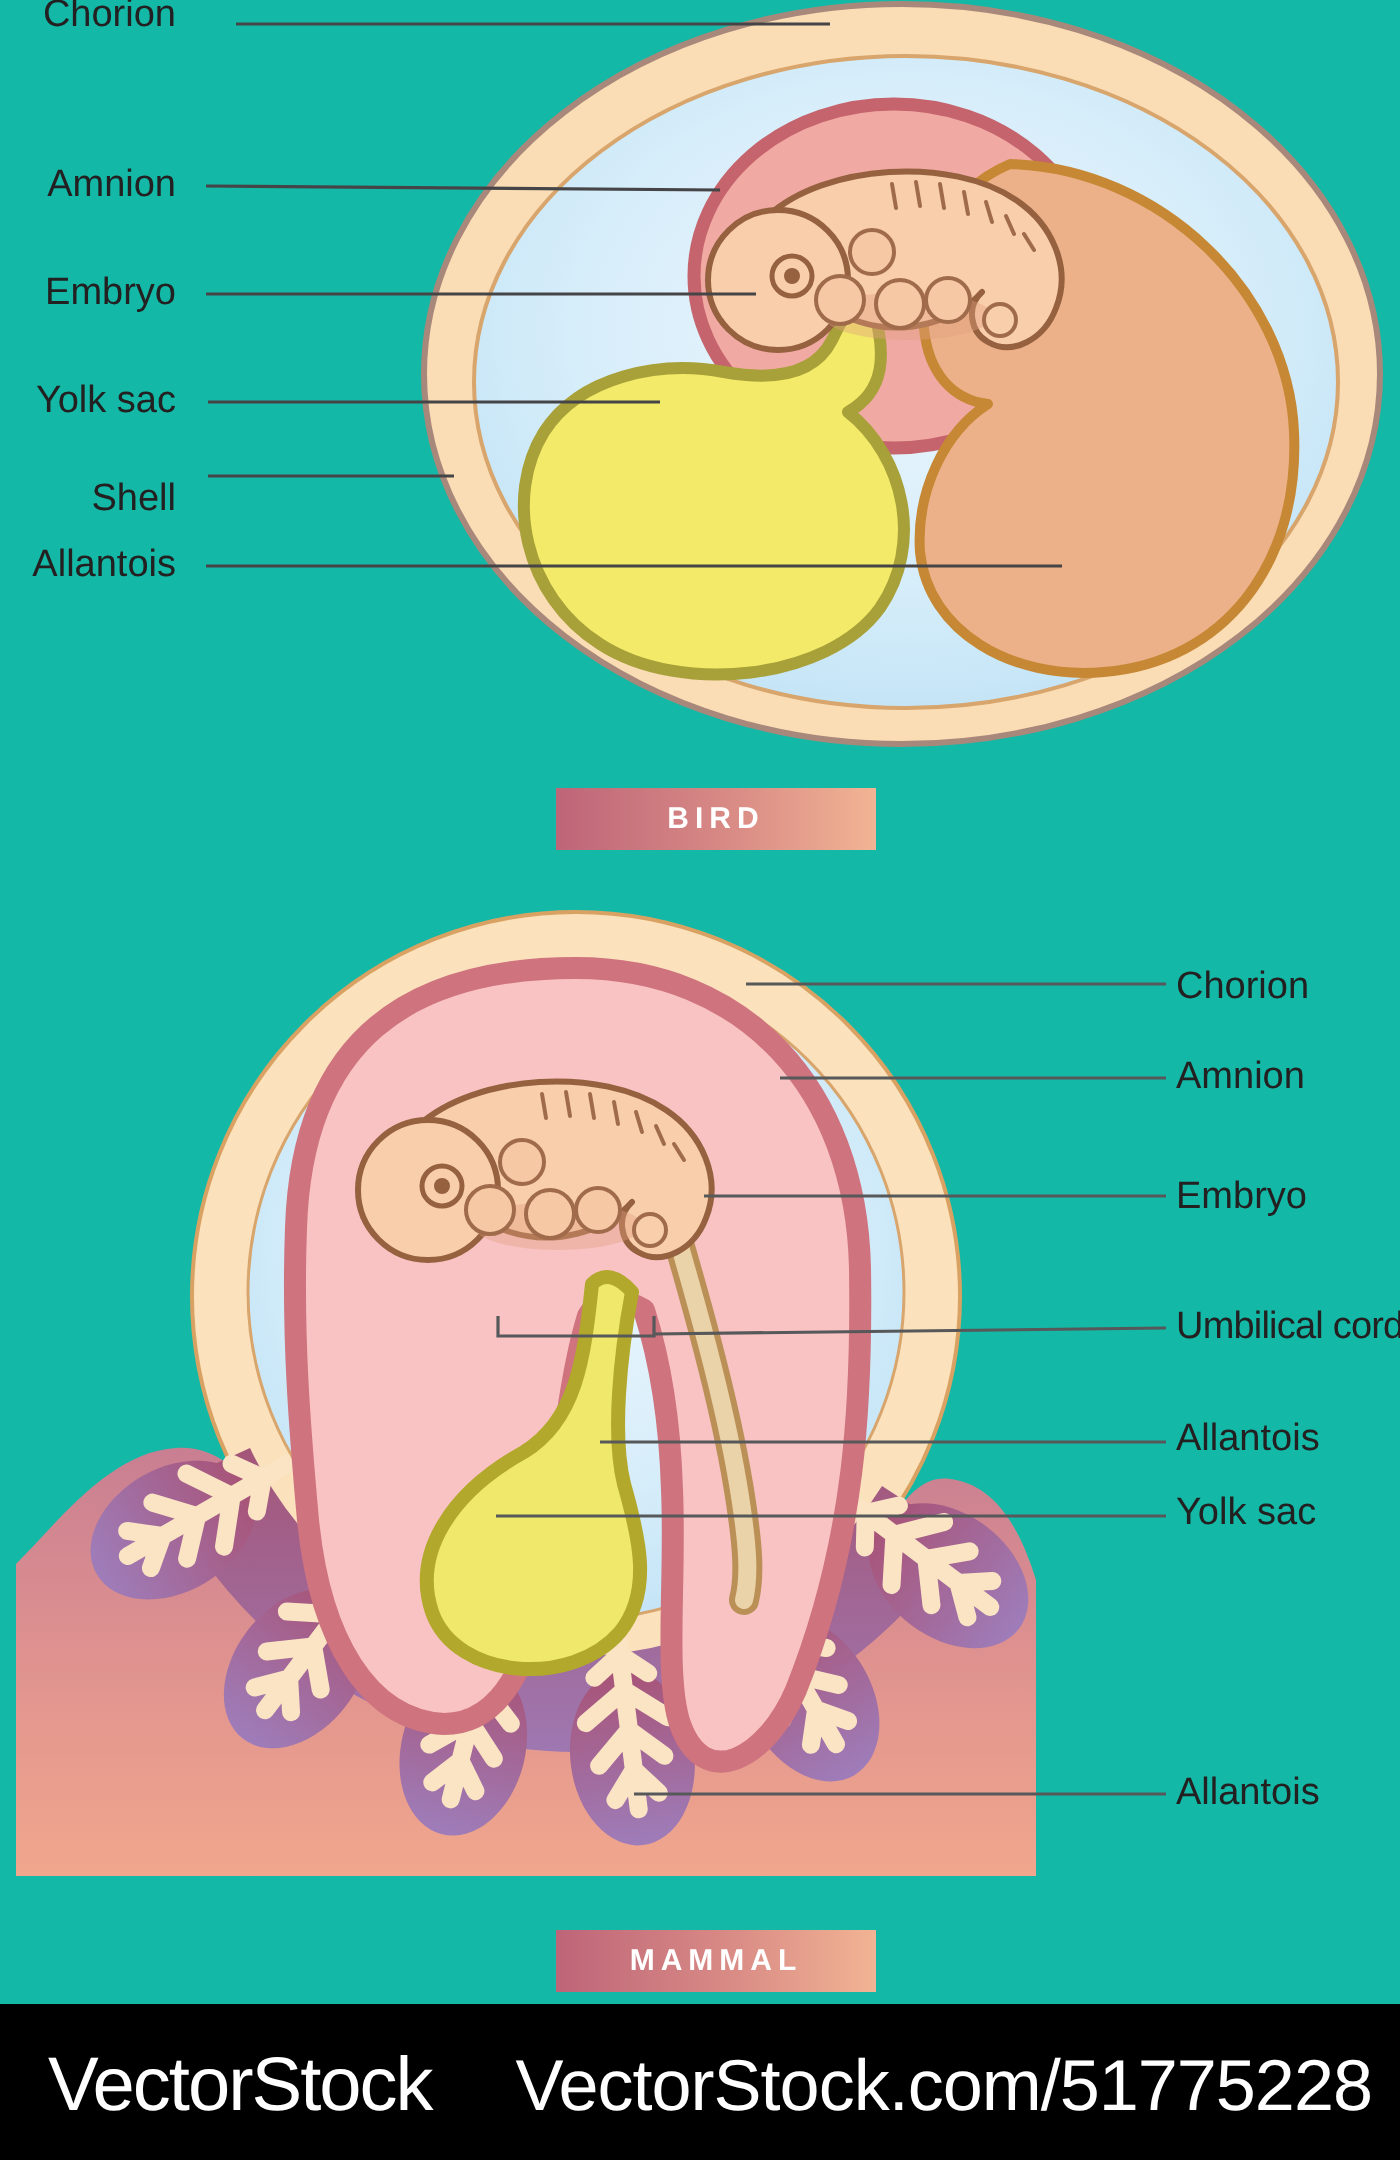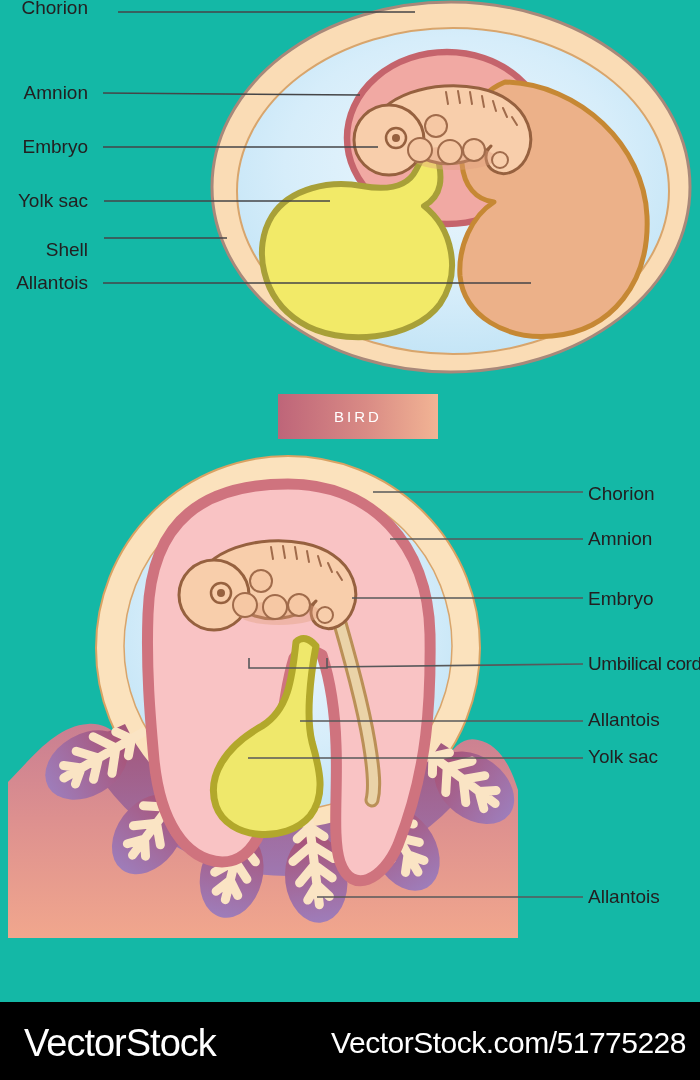--- a/index.html
+++ b/index.html
@@ -3,29 +3,29 @@
 <meta charset="utf-8">
 <style>
   html,body{margin:0;padding:0;background:#fff;}
   .stage{position:relative;width:700px;height:1080px;overflow:hidden;background:#14b8a6;
          font-family:"Liberation Sans",sans-serif;}
   .stage svg{position:absolute;left:0;top:0;}
   .lbl{position:absolute;font-size:19px;color:#232021;white-space:nowrap;line-height:22px;}
   .lbl.right-col{left:588px;text-align:left;}
   .lbl.left-col{right:612px;text-align:right;}
   .lbl.tight{letter-spacing:-0.4px;}
-  .banner{position:absolute;left:278px;width:160px;height:45px;
+  .banner{position:absolute;left:278px;width:160px;height:31px;
           background:linear-gradient(90deg,#be6579 0%,#d98b85 55%,#f2b494 100%);
           display:flex;align-items:center;justify-content:center;
-          color:#fff;font-weight:normal;font-size:15px;letter-spacing:3px;}
+          color:#fff;font-weight:bold;font-size:15px;letter-spacing:3px;}
   .footer{position:absolute;left:0;top:1002px;width:700px;height:82px;background:#000;
           display:flex;align-items:center;justify-content:space-between;
           padding:0 14px 0 24px;box-sizing:border-box;color:#fff;}
   .footer .brand{font-size:38px;letter-spacing:-1px;}
-  .footer .url{font-size:30px;letter-spacing:-0.5px;}
+  .footer .url{font-size:36px;letter-spacing:-0.5px;}
 </style>
 </head>
 <body>
 
 <div class="stage">
 
 <svg width="700" height="1080" viewBox="0 0 700 1080">
   <defs>
     <radialGradient id="blueGrad" cx="50%" cy="42%" r="65%">
       <stop offset="0%" stop-color="#EDF7FD"></stop>
@@ -143,19 +143,20 @@
 
 <div class="lbl right-col" style="top:483px;">Chorion</div>
 <div class="lbl right-col" style="top:528px;">Amnion</div>
 <div class="lbl right-col" style="top:588px;">Embryo</div>
 <div class="lbl right-col tight" style="top:653px;">Umbilical cord</div>
 <div class="lbl right-col" style="top:709px;">Allantois</div>
 <div class="lbl right-col" style="top:746px;">Yolk sac</div>
 <div class="lbl right-col" style="top:886px;">Allantois</div>
 
 <div class="banner" style="top:394px;">BIRD</div>
+<div class="banner" style="top:965px;">MAMMAL</div>
 
 <div class="footer">
   <span class="brand">VectorStock</span>
   <span class="url">VectorStock.com/51775228</span>
 </div>
 
 </div>
 
 </body></html>

